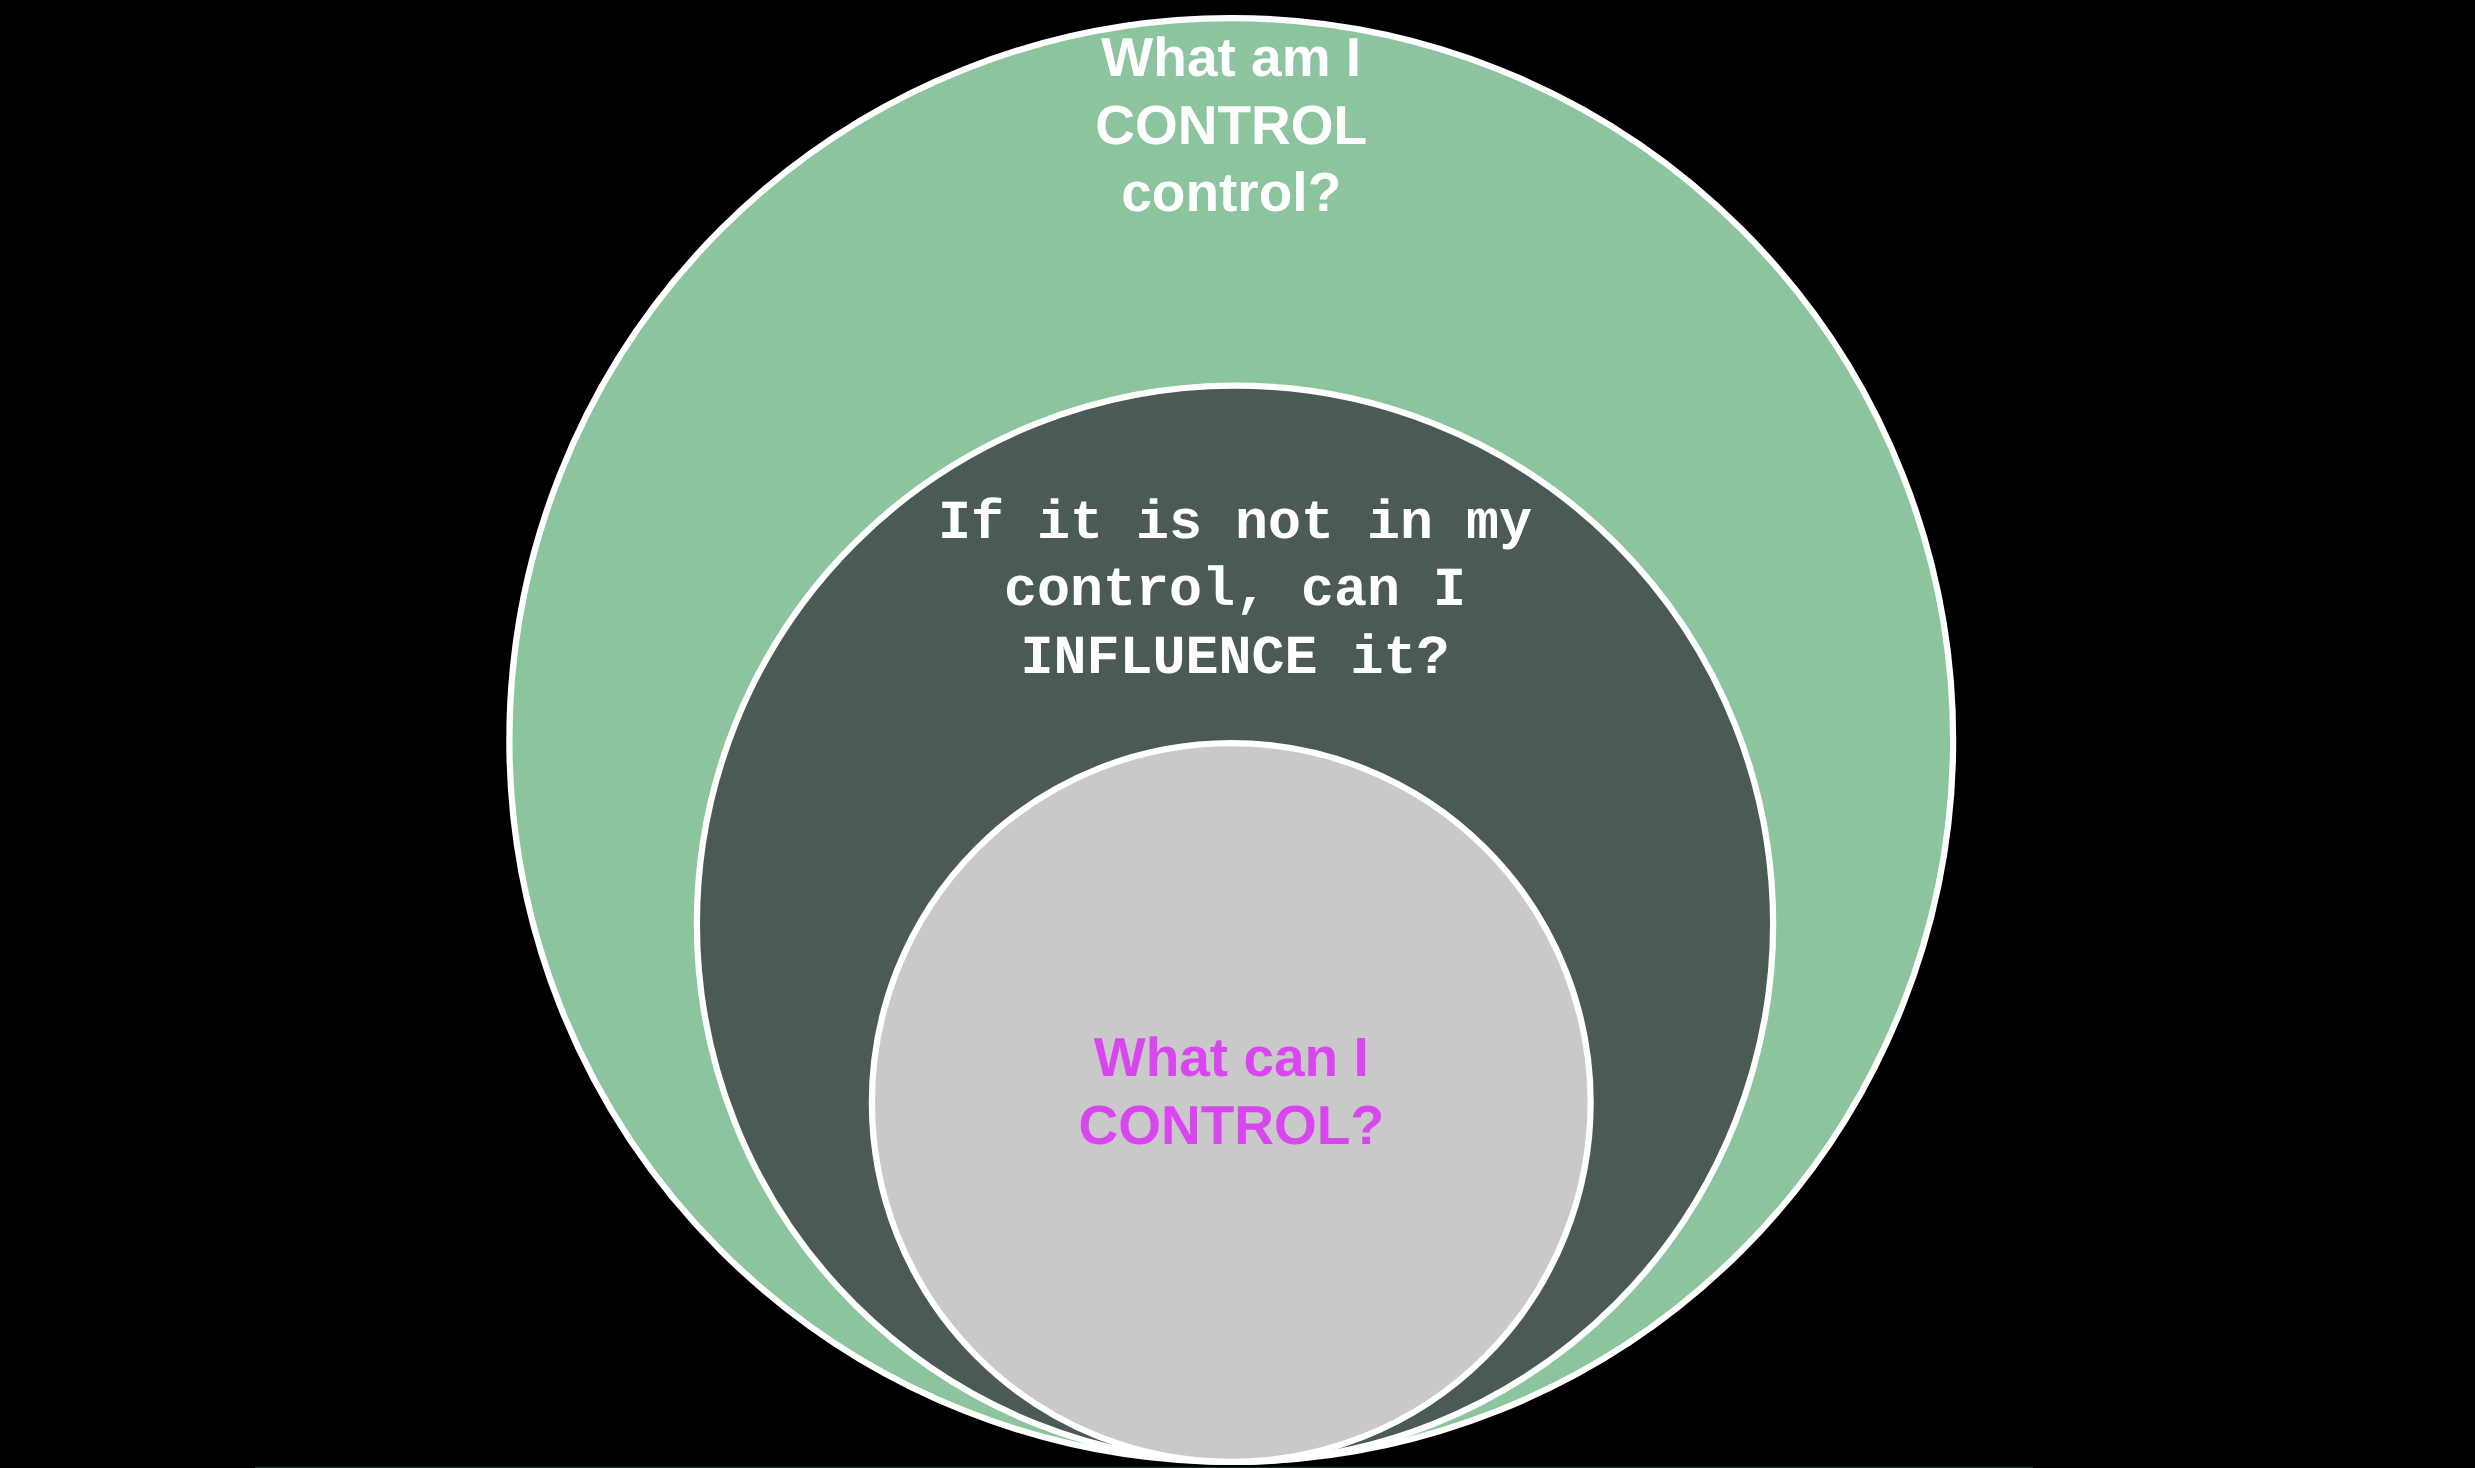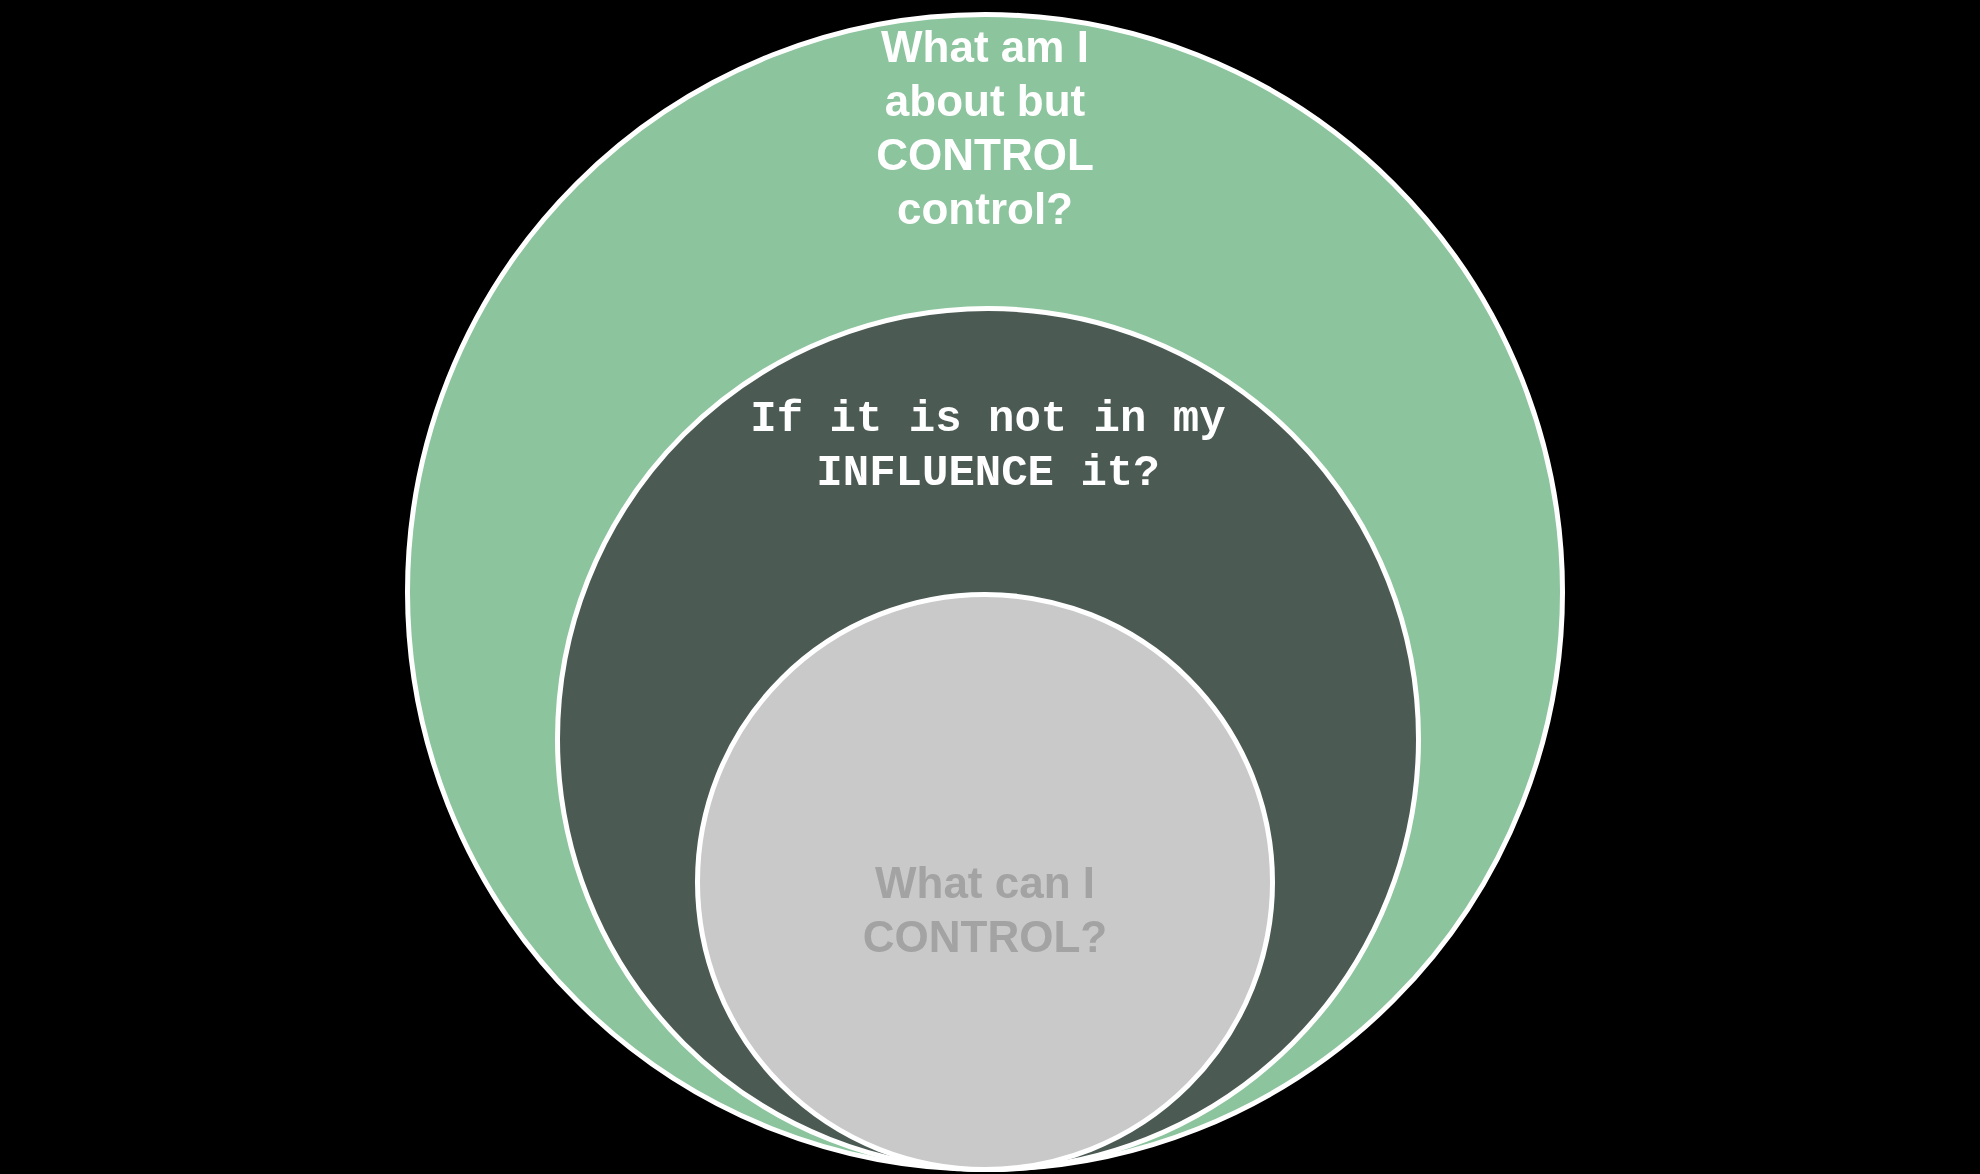--- a/index.html
+++ b/index.html
@@ -70,28 +70,28 @@
 <div class="stage">
 
   <div class="circle circle-concern" style="background: rgb(139, 196, 157); border-color: rgb(255, 255, 255);"></div>
 
   <div class="circle circle-influence" style="background: rgb(75, 90, 83); border-color: rgb(255, 255, 255);"></div>
 
   <div class="circle circle-control" style="background: rgb(201, 201, 201); border-color: rgb(255, 255, 255);"></div>
 
   <div class="label label-concern" style="color: rgb(255, 255, 255);">
     <div>What am I</div>
-    <div>about but</div>
     <div>CONTROL</div>
     <div>control?</div>
   </div>
 
   <div class="label label-influence" style="color: rgb(255, 255, 255);">
     <div>If it is not in my</div>
+    <div>control, can I</div>
     <div>INFLUENCE it?</div>
   </div>
 
-  <div class="label label-control" style="color: #a3a3a3; margin-top: 36px;">
+  <div class="label label-control" style="color: #d946ef;">
     <div>What can I</div>
     <div>CONTROL?</div>
   </div>
 
 </div>
 
 </body></html>

